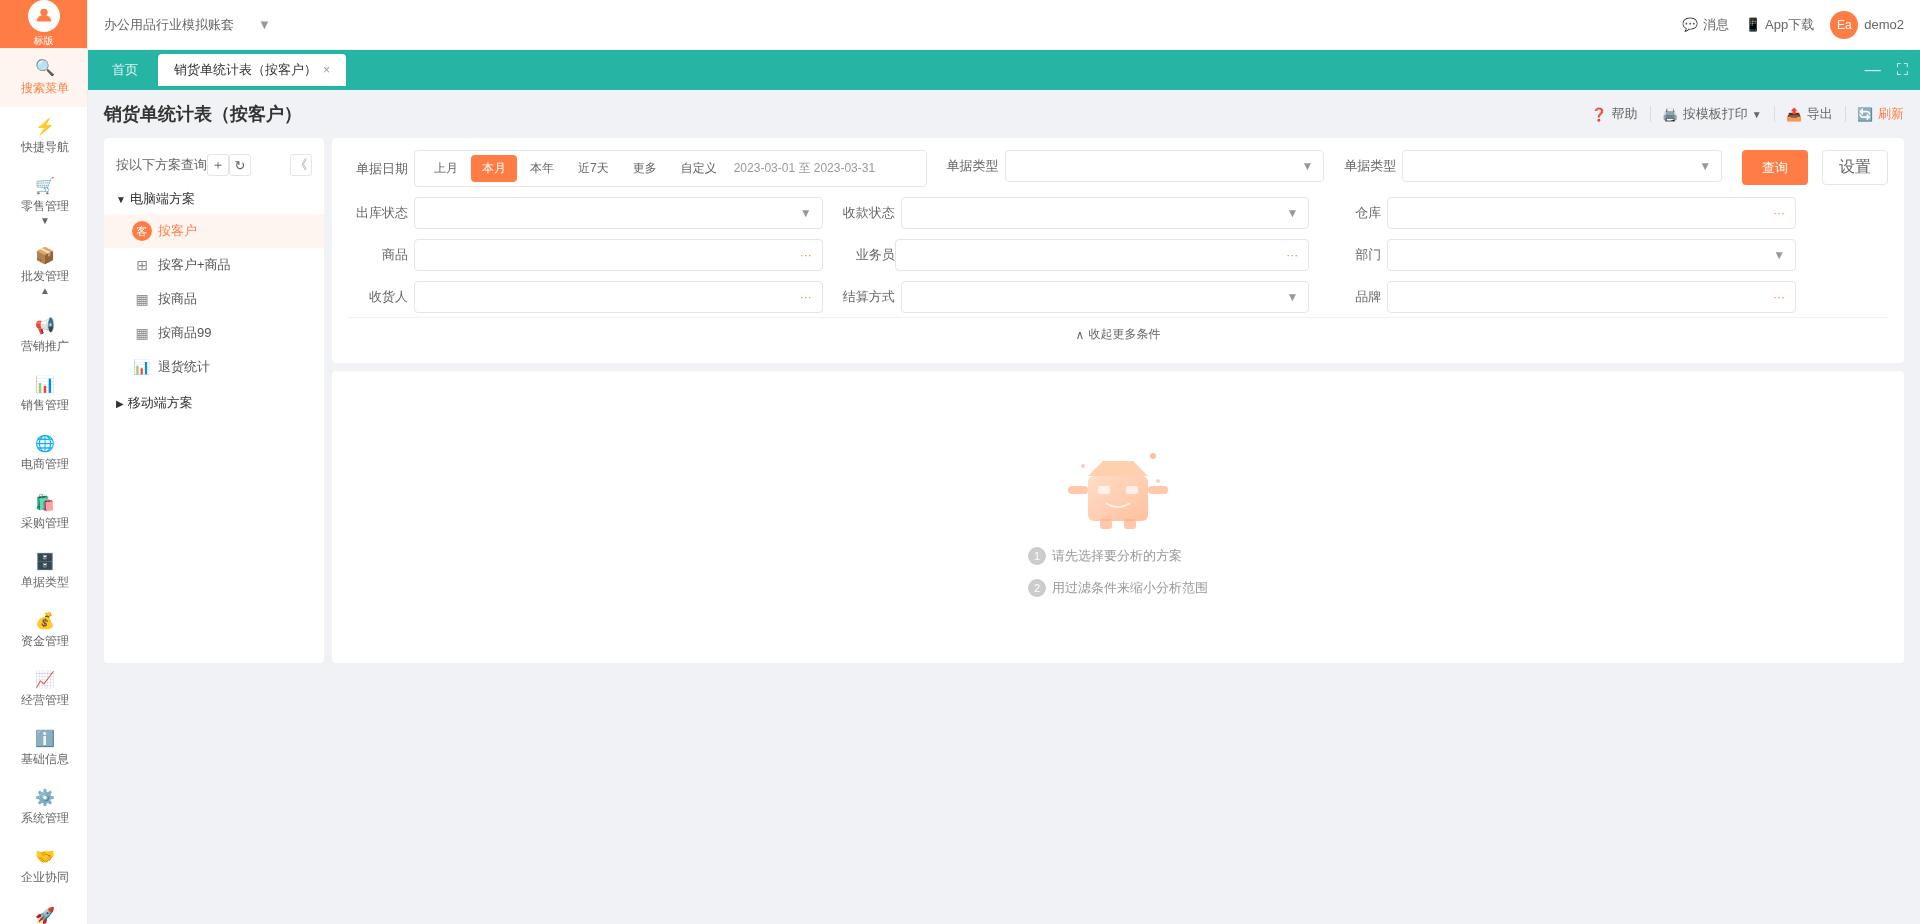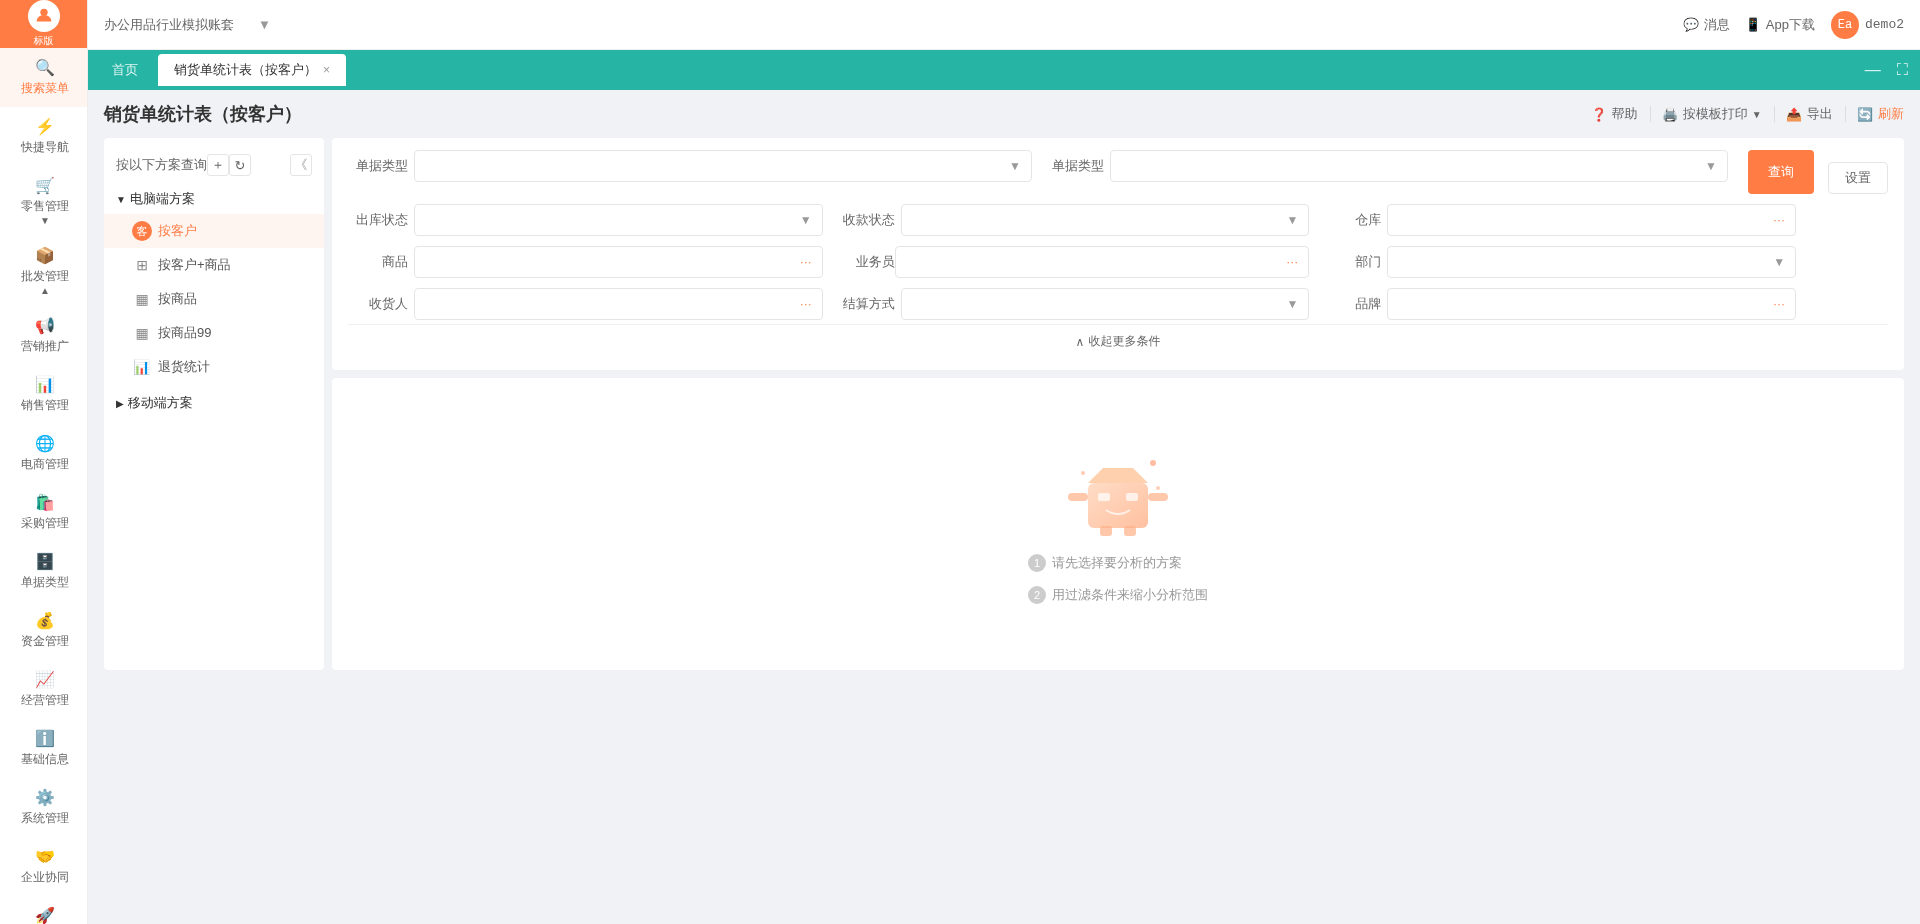--- a/index.html
+++ b/index.html
@@ -316,22 +316,22 @@
       cursor: pointer;
       font-size: 13px;
     }
     .setting-btn {
       background: #fff;
       color: #666;
       border: 1px solid #e5e5e5;
       border-radius: 4px;
       padding: 6px 16px;
       cursor: pointer;
-      font-size: 13px;
-      margin-top: 12px;
+      font-size: 16px;
+      margin-top: 0;
       display: block;
       text-align: right;
     }
 
     
     .collapse-bar {
       display: flex;
       align-items: center;
       justify-content: center;
       padding: 8px;
@@ -472,21 +472,21 @@
     </div>
     <div class="top-header-right">
       <div class="header-btn">
         <span>💬</span>
         <span>消息</span>
       </div>
       <div class="header-btn">
         <span>📱</span>
         <span>App下载</span>
       </div>
-      <div class="header-btn" style="gap:6px;font-family:Liberation Mono, monospace;">
+      <div class="header-btn" style="gap:6px;">
         <div class="avatar">
           <span>Ea</span>
         </div>
         <span>demo2</span>
       </div>
     </div>
   </div>
 
   <div class="tab-bar">
     <div class="tab-item">
@@ -578,20 +578,32 @@
             <span>移动端方案</span>
           </div>
         </div>
       </div>
 
       <div style="flex:1; display:flex; flex-direction:column; gap:0;">
 
         <div class="right-content">
 
           <div style="display:flex; gap:12px; margin-bottom:10px; align-items:flex-start;">
+            <div style="display:flex; align-items:center; gap:6px; flex:1.5;">
+              <span class="filter-label">单据日期</span>
+              <div style="display:flex; align-items:center; gap:2px; border:1px solid #e5e5e5; border-radius:4px; padding:4px 8px; flex:1; min-height:32px;">
+                <span class="date-btn">上月</span>
+                <span class="date-btn active">本月</span>
+                <span class="date-btn">本年</span>
+                <span class="date-btn">近7天</span>
+                <span class="date-btn">更多</span>
+                <span class="date-btn">自定义</span>
+                <span class="date-range">2023-03-01 至 2023-03-31</span>
+              </div>
+            </div>
             <div style="display:flex; align-items:center; gap:6px; flex:1;">
               <span class="filter-label">单据类型</span>
               <div class="filter-control">
                 <span class="dropdown-arrow">▼</span>
               </div>
             </div>
             <div style="display:flex; align-items:center; gap:6px; flex:1;">
               <span class="filter-label">单据类型</span>
               <div class="filter-control">
                 <span class="dropdown-arrow">▼</span>

